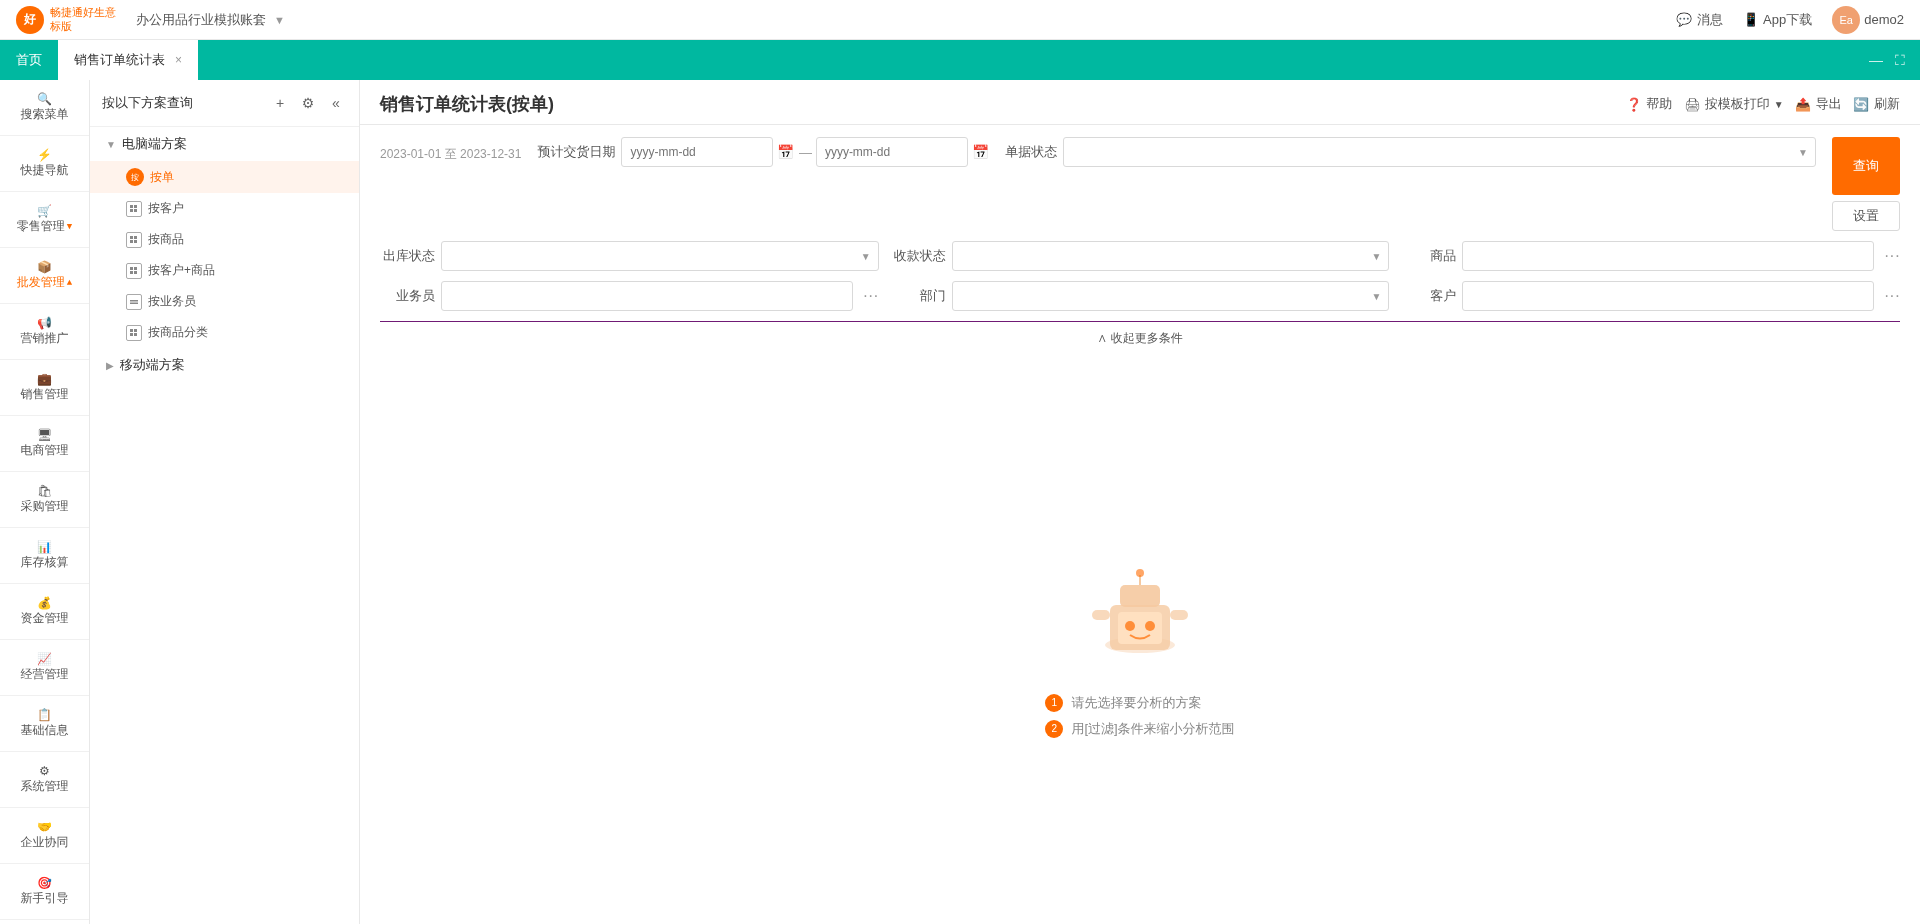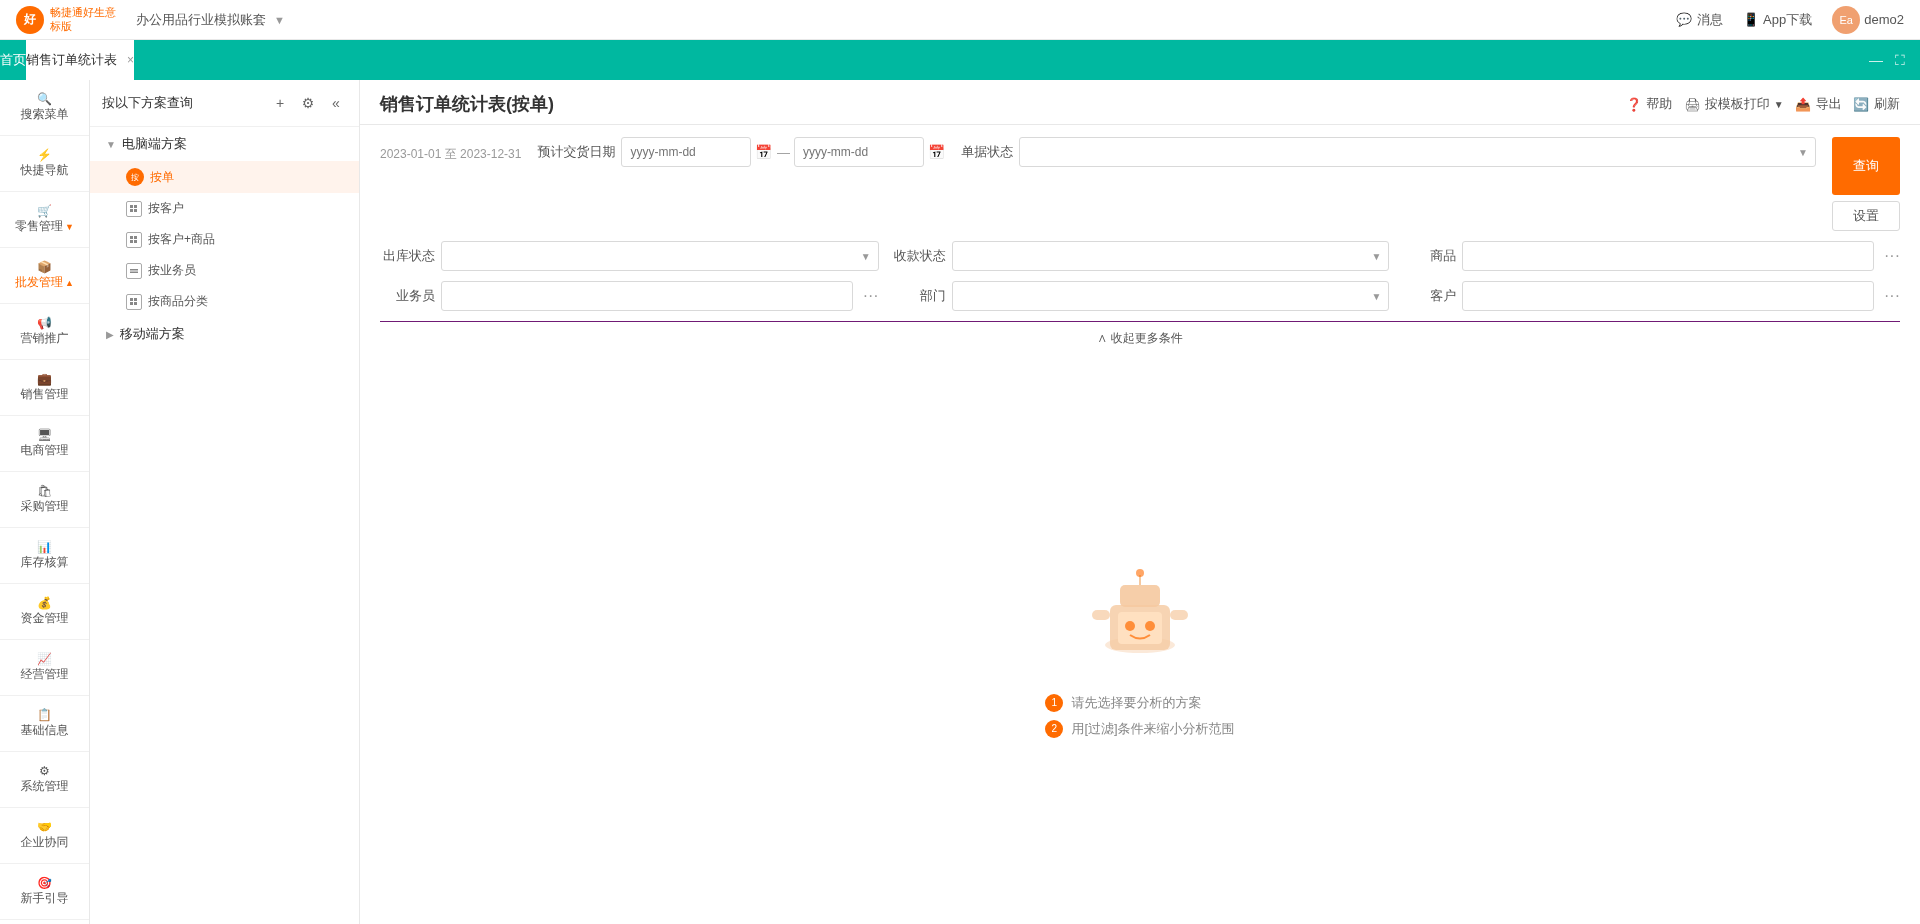--- a/index.html
+++ b/index.html
@@ -10,35 +10,35 @@
     .top-bar-left { display: flex; align-items: center; gap: 8px; }
     .logo-area { display: flex; align-items: center; gap: 6px; }
     .logo-icon { width: 28px; height: 28px; background: #ff6b00; border-radius: 50%; display: flex; align-items: center; justify-content: center; color: white; font-size: 12px; font-weight: bold; }
     .logo-text { font-size: 11px; color: #ff6b00; line-height: 1.2; }
     .top-bar-right { display: flex; align-items: center; gap: 20px; font-size: 13px; color: #555; }
     .top-bar-right-item { display: flex; align-items: center; gap: 4px; cursor: pointer; }
     .avatar { width: 28px; height: 28px; border-radius: 50%; background: #f0a070; display: flex; align-items: center; justify-content: center; color: white; font-size: 11px; }
 
     
     .nav-tabs { height: 40px; background: #00b8a0; display: flex; align-items: stretch; flex-shrink: 0; }
-    .nav-tab { padding: 0 0; display: flex; align-items: center; font-size: 13px; cursor: pointer; color: rgba(255,255,255,0.85); gap: 6px; text-align: right; }
+    .nav-tab { padding: 0 16px; display: flex; align-items: center; font-size: 13px; cursor: pointer; color: rgba(255,255,255,0.85); gap: 6px; text-align: right; }
     .nav-tab.active { background: #fff; color: #333; }
     .nav-tab-close { font-size: 12px; color: #999; cursor: pointer; margin-left: 4px; }
     .nav-tab-home { color: white; }
     .window-controls { margin-left: auto; display: flex; align-items: center; gap: 8px; padding-right: 12px; }
     .window-btn { width: 16px; height: 16px; display: flex; align-items: center; justify-content: center; color: rgba(255,255,255,0.8); cursor: pointer; font-size: 14px; }
 
     
     .main-layout { display: flex; flex: 1; overflow: hidden; }
 
     
     .sidebar { width: 90px; background: #fff; border-right: 1px solid #e8e8e8; display: flex; flex-direction: column; overflow-y: auto; flex-shrink: 0; }
     .sidebar-item { padding: 12px 0; text-align: center; cursor: pointer; color: #555; font-size: 12px; border-bottom: 1px solid #f0f0f0; }
     .sidebar-item.active { color: #ff6b00; }
-    .sidebar-item-with-arrow { display: flex; align-items: center; justify-content: center; gap: 2px; }
+    .sidebar-item-with-arrow { display: flex; align-items: center; justify-content: center; gap: 2px; font-family: Liberation Mono, monospace; }
 
     
     .content-area { flex: 1; display: flex; overflow: hidden; }
 
     
     .left-panel { width: 270px; background: #fff; border-right: 1px solid #e8e8e8; flex-shrink: 0; overflow-y: auto; }
     .left-panel-header { padding: 12px; display: flex; align-items: center; gap: 6px; border-bottom: 1px solid #f0f0f0; }
     .left-panel-title { font-size: 13px; color: #333; flex: 1; }
     .left-panel-actions { display: flex; gap: 6px; }
     .icon-btn { width: 22px; height: 22px; display: flex; align-items: center; justify-content: center; cursor: pointer; color: #666; font-size: 14px; border-radius: 3px; }
@@ -63,21 +63,21 @@
 
     
     .filter-area { background: #fff; padding: 12px 20px; flex-shrink: 0; }
     .filter-label { font-size: 13px; color: #555; white-space: nowrap; }
     .date-group { display: flex; align-items: center; gap: 4px; }
     .date-btn { padding: 3px 8px; font-size: 12px; border: 1px solid #d9d9d9; background: #fff; cursor: pointer; border-radius: 2px; color: #555; }
     .date-btn.active { background: #ff6b00; color: #fff; border-color: #ff6b00; border-radius: 10px; }
     .date-range-text { font-size: 12px; color: #999; margin-top: 9px; }
 
     .filter-date-input-group { display: flex; align-items: center; gap: 4px; }
-    .filter-date-input { height: 30px; border: 1px solid #d9d9d9; border-radius: 3px; padding: 0 8px; font-size: 12px; width: 130px; color: #bbb; }
+    .filter-date-input { height: 30px; border: 1px solid #d9d9d9; border-radius: 3px; padding: 0 8px; font-size: 12px; width: 152px; color: #bbb; }
     .filter-date-sep { color: #999; }
     .filter-date-icon { color: #ff6b00; font-size: 14px; cursor: pointer; }
 
     .filter-row-2 { display: grid; grid-template-columns: 1fr 1fr 1fr; gap: 12px; margin-bottom: 10px; }
     .filter-cell { display: flex; align-items: center; gap: 6px; }
     .filter-cell-label { font-size: 13px; color: #555; white-space: nowrap; min-width: 55px; text-align: right; }
     .filter-cell-input { flex: 1; height: 30px; border: 1px solid #d9d9d9; border-radius: 3px; padding: 0 28px 0 8px; font-size: 13px; background: #fff; position: relative; }
     .select-wrapper { flex: 1; position: relative; }
     .select-wrapper select { width: 100%; height: 30px; border: 1px solid #d9d9d9; border-radius: 3px; padding: 0 28px 0 8px; font-size: 13px; color: #333; background: #fff; appearance: none; cursor: pointer; }
     .select-wrapper::after { content: '▼'; position: absolute; right: 8px; top: 50%; transform: translateY(-50%); font-size: 10px; color: #999; pointer-events: none; }
@@ -242,20 +242,31 @@
       <div class="sub-tree-item">
         <div class="icon-sq">
           <svg width="10" height="10" viewBox="0 0 10 10">
               <rect x="1" y="1" width="3" height="3" fill="#888"></rect>
               <rect x="5" y="1" width="3" height="3" fill="#888"></rect>
               <rect x="1" y="5" width="3" height="3" fill="#888"></rect>
               <rect x="5" y="5" width="3" height="3" fill="#888"></rect>
             </svg>
         </div>
         <span>按客户</span>
+      </div>
+      <div class="sub-tree-item">
+        <div class="icon-sq">
+          <svg width="10" height="10" viewBox="0 0 10 10">
+              <rect x="1" y="1" width="3" height="3" fill="#888"></rect>
+              <rect x="5" y="1" width="3" height="3" fill="#888"></rect>
+              <rect x="1" y="5" width="3" height="3" fill="#888"></rect>
+              <rect x="5" y="5" width="3" height="3" fill="#888"></rect>
+            </svg>
+        </div>
+        <span>按商品</span>
       </div>
       <div class="sub-tree-item">
         <div class="icon-sq">
           <svg width="10" height="10" viewBox="0 0 10 10">
               <rect x="1" y="1" width="3" height="3" fill="#888"></rect>
               <rect x="5" y="1" width="3" height="3" fill="#888"></rect>
               <rect x="1" y="5" width="3" height="3" fill="#888"></rect>
               <rect x="5" y="5" width="3" height="3" fill="#888"></rect>
             </svg>
         </div>

